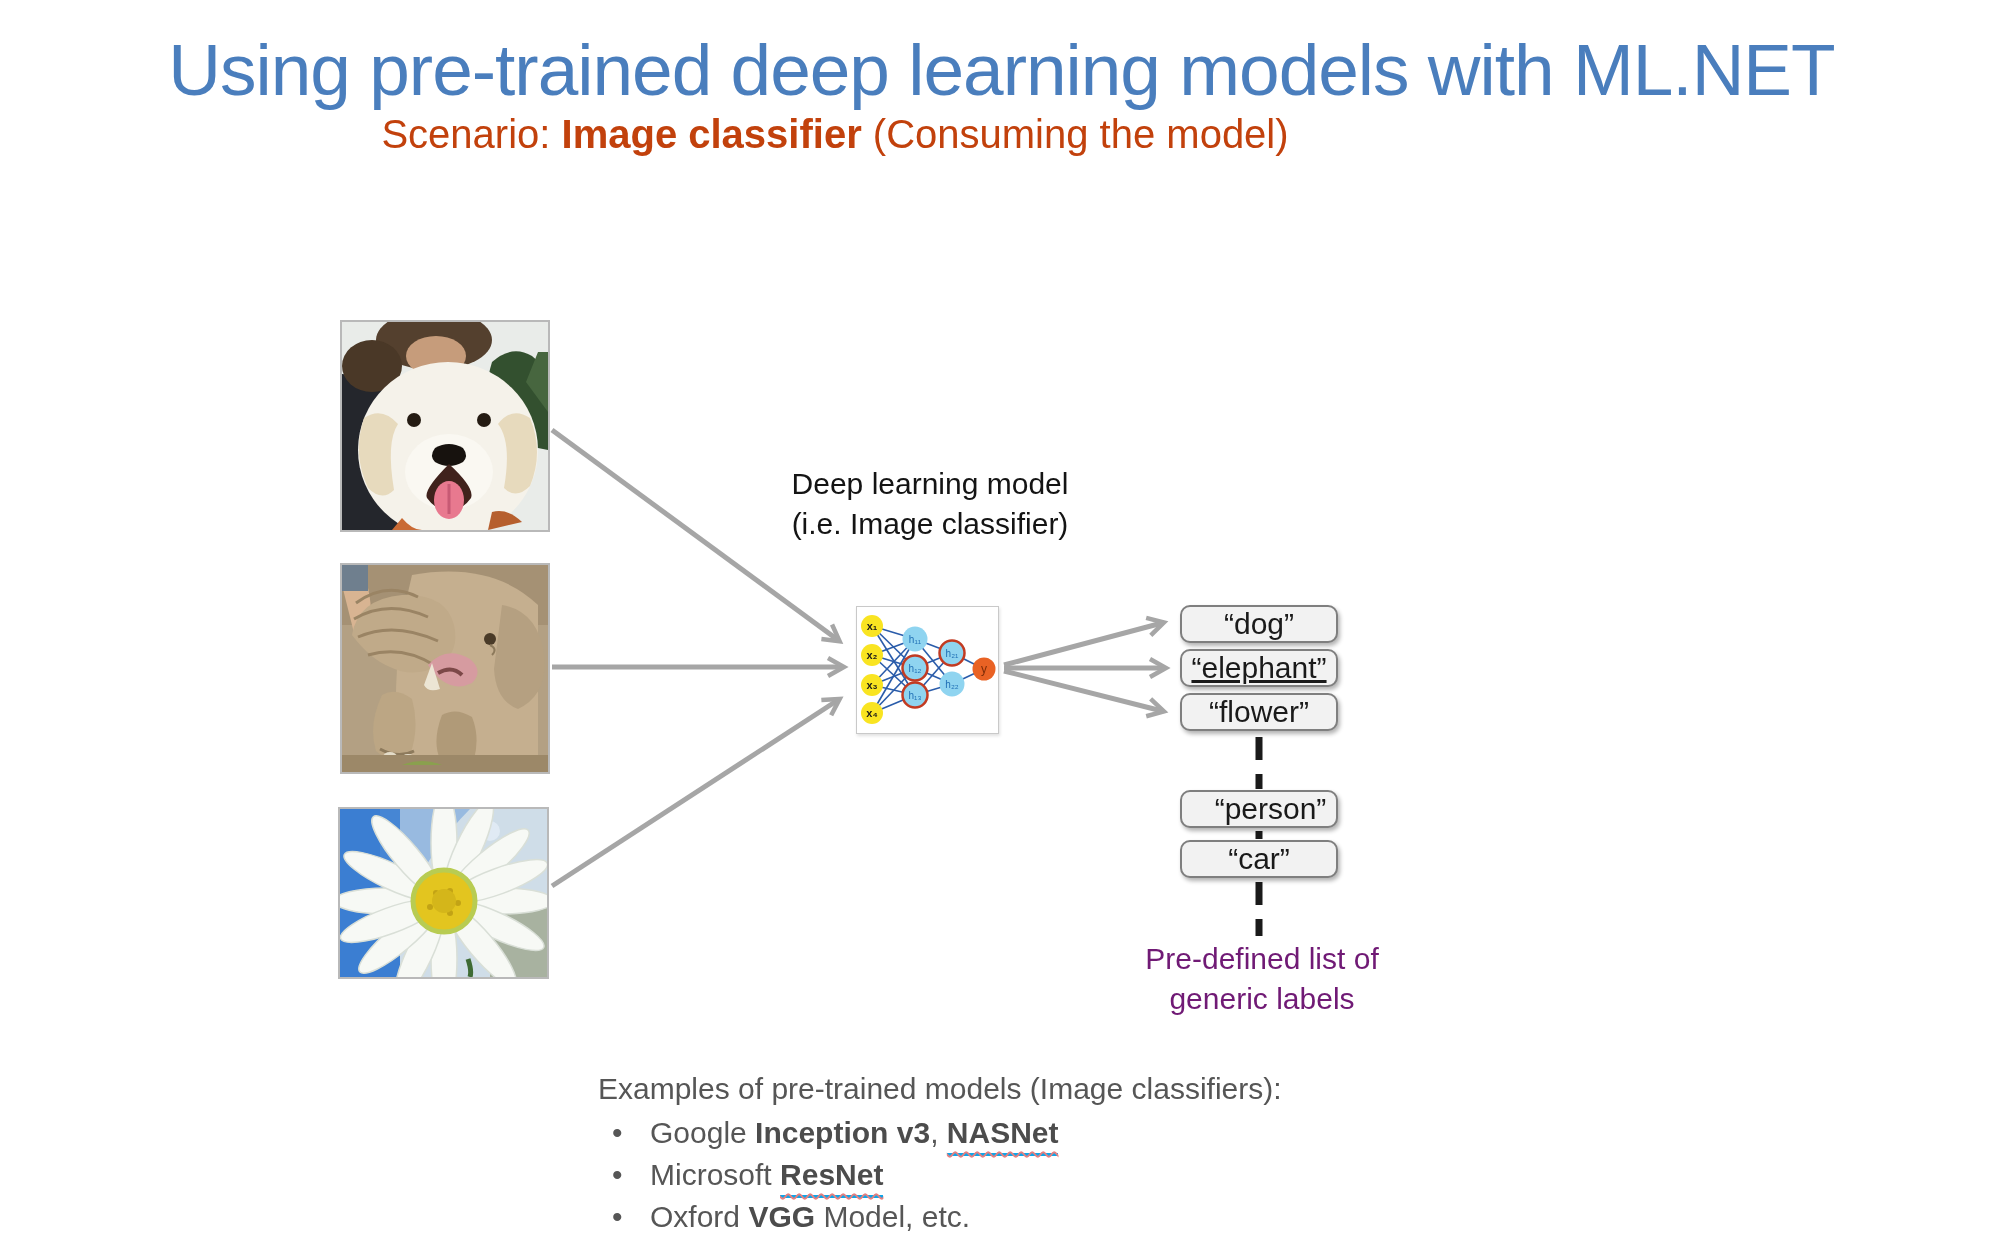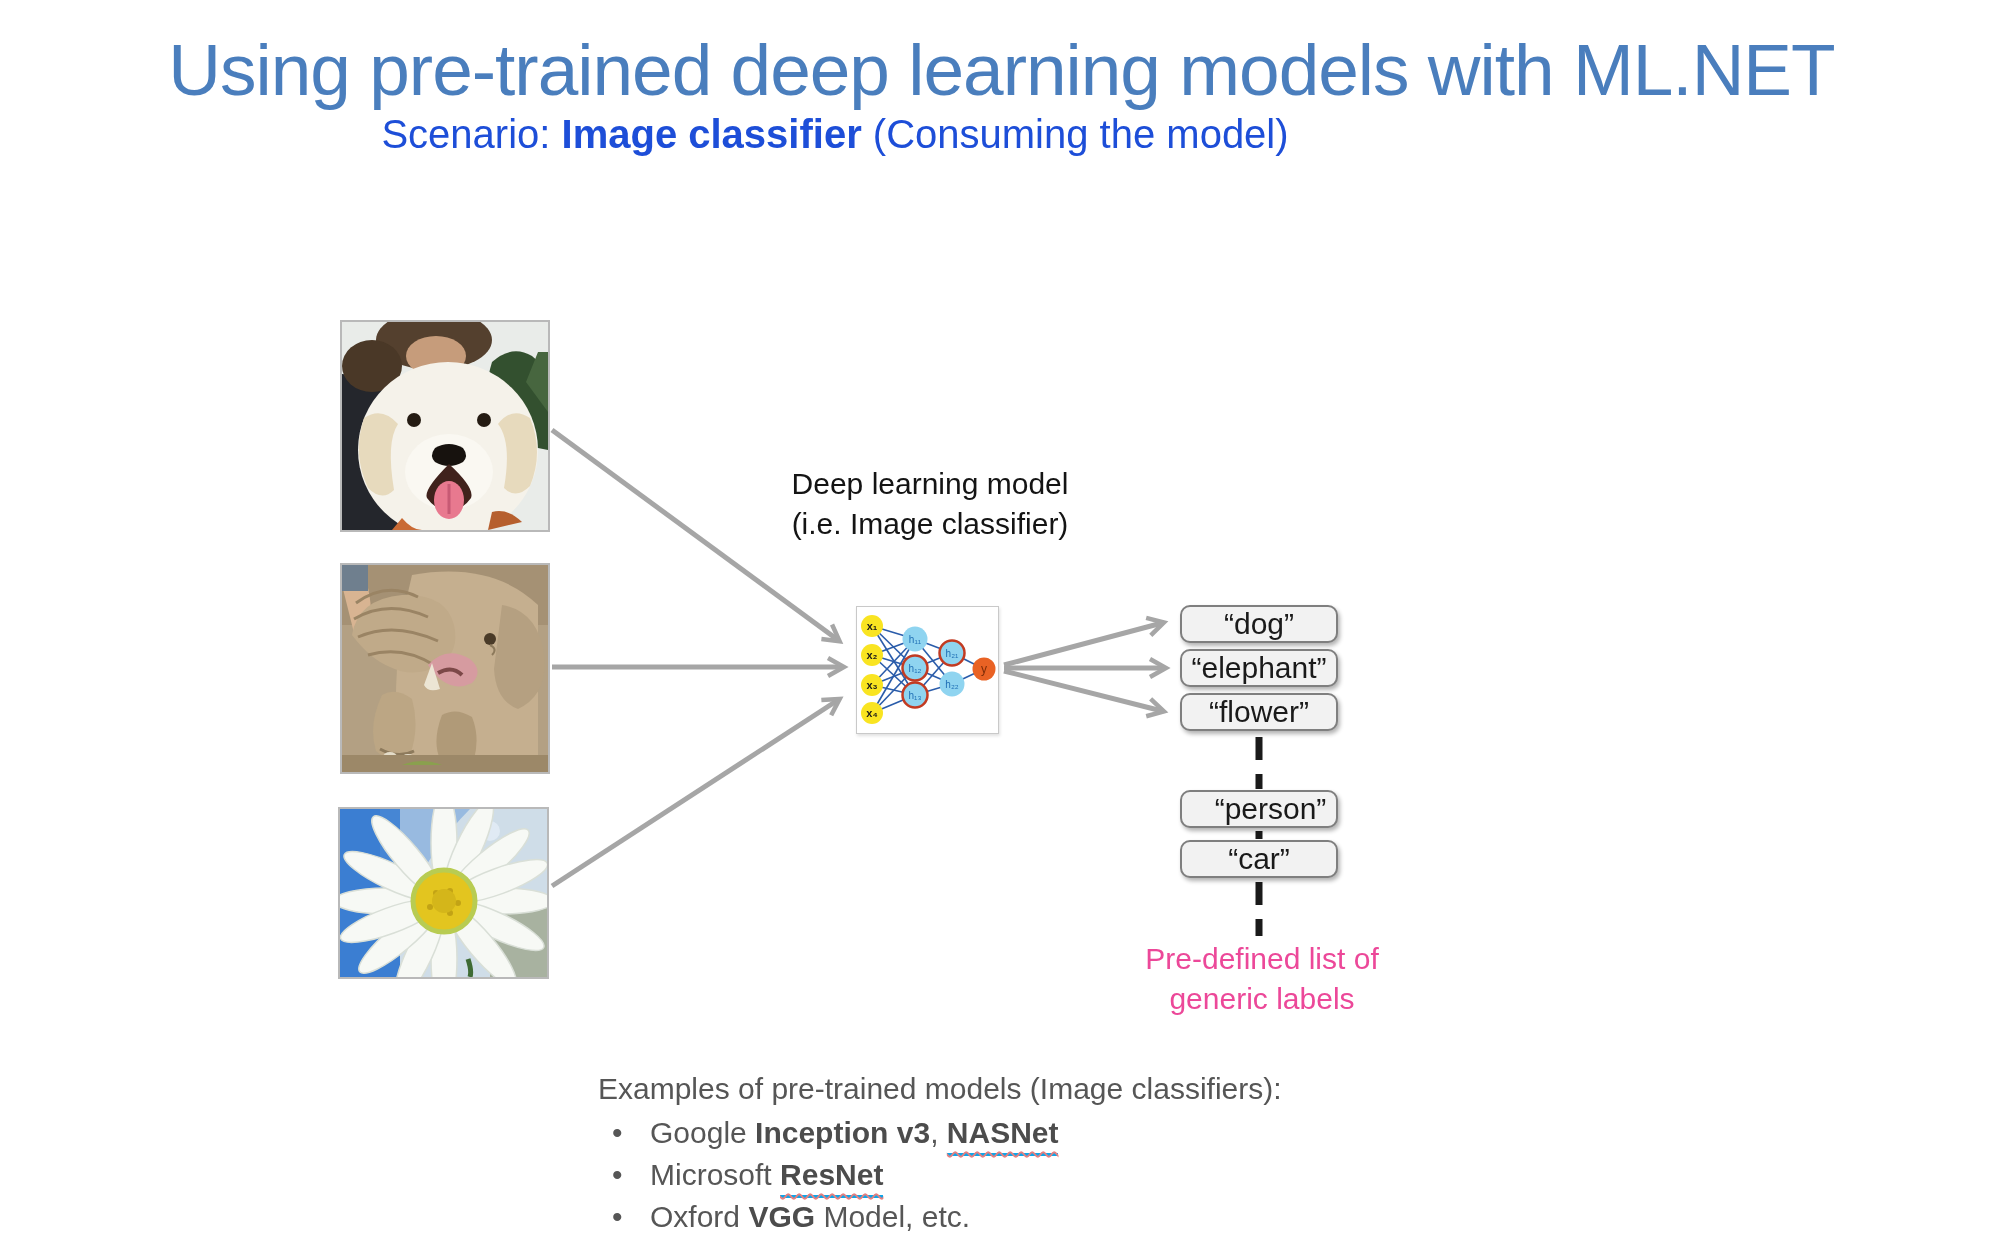--- a/index.html
+++ b/index.html
@@ -6,21 +6,21 @@
   body { background:#ffffff; font-family:"Liberation Sans", sans-serif; }
   .slide { position:relative; width:2003px; height:1242px; background:#ffffff; overflow:hidden; }
 
   .title {
     position:absolute; top:28px; left:0; width:100%;
     text-align:center; font-size:73px; font-weight:400; letter-spacing:-1px;
     color:#4a7ebd; white-space:nowrap;
   }
   .subtitle {
     position:absolute; top:112px; left:0; width:1670px;
-    text-align:center; font-size:40px; color:#1d4ed8; white-space:nowrap;
+    text-align:center; font-size:40px; color:#c2410c; white-space:nowrap;
   }
   .subtitle b { font-weight:bold; }
 
   
   .photo { position:absolute; border:2px solid #b9b9b9; background:#fff; }
   .photo svg { display:block; }
   .photo::before {
     content:''; position:absolute; z-index:-1;
     width:72%; height:40px; left:-52px; bottom:-8px;
     background:rgba(80,80,80,0.45); filter:blur(14px);
@@ -46,26 +46,26 @@
   }
 
   
   .label-box {
     position:absolute; left:1180px; width:158px; height:38px;
     background:#f2f2f2; border:2px solid #7f7f7f; border-radius:10px;
     box-shadow:2px 3px 4px rgba(0,0,0,0.30);
     display:flex; align-items:center; justify-content:center;
     font-size:30px; color:#1a1a1a;
   }
-  .lb1 { top:605px; } .lb2 { top:649px; } .lb3 { top:693px; }
+  .lb1 { top:605px; } .lb2 { top:649px;text-decoration:underline; } .lb3 { top:693px; }
   .lb4 { top:790px;padding-left:23px; } .lb5 { top:840px; }
 
   .predefined-caption {
     position:absolute; left:1102px; top:939px; width:320px;
-    text-align:center; font-size:30px; line-height:40px; color:#ec4899;
+    text-align:center; font-size:30px; line-height:40px; color:#701a75;
   }
 
   
   .examples { position:absolute; left:598px; top:1072px; font-size:30px; color:#565656; }
   .examples .heading { margin-bottom:8px; white-space:nowrap; }
   .examples .row { display:flex; margin-top:4px; line-height:38px; white-space:nowrap; }
   .examples .dot { width:52px; padding-left:14px; }
   .examples b { font-weight:bold; color:#4c4c4c; }
   .u { border-bottom:3px solid #0ea5e9; padding-bottom:4px; }
   .wavy { text-decoration:underline; text-decoration-style:wavy; text-decoration-color:#e58080; text-decoration-thickness:2px; text-underline-offset:8px; }

